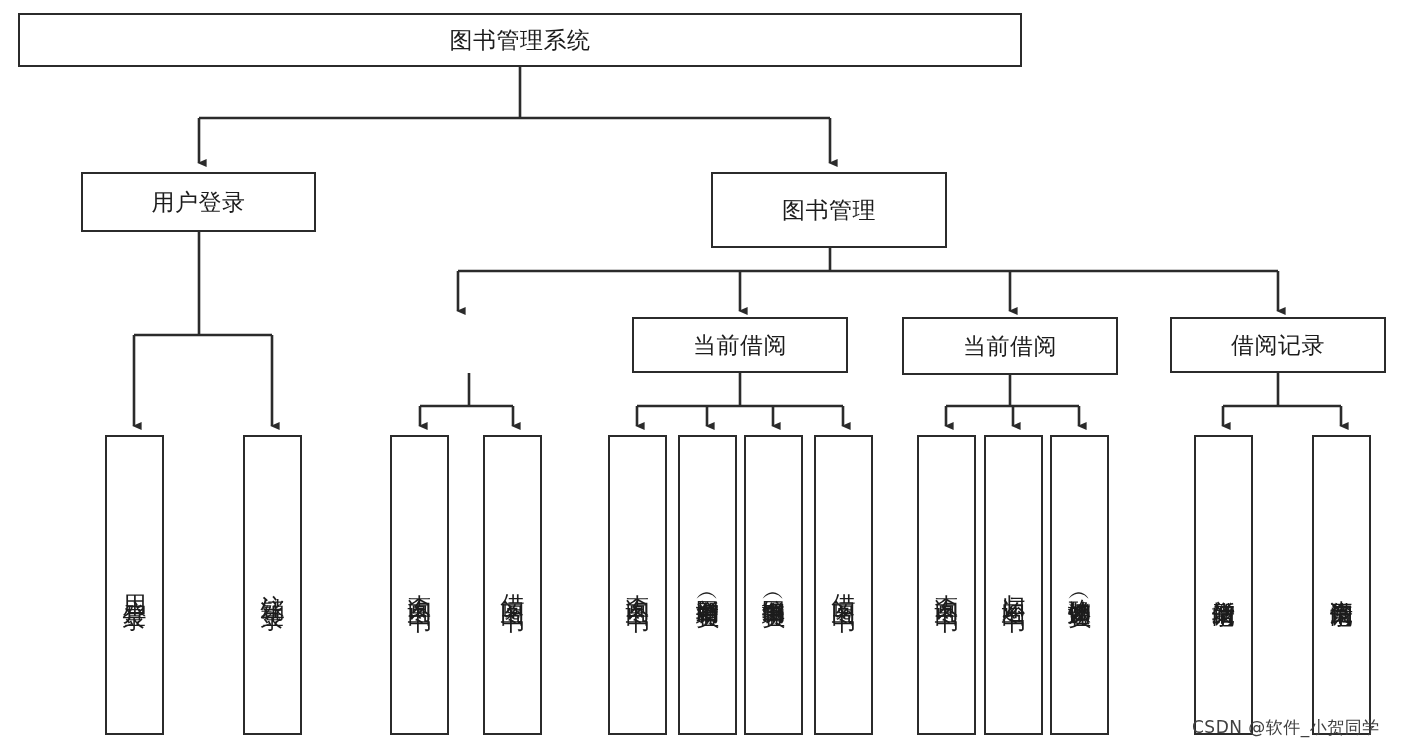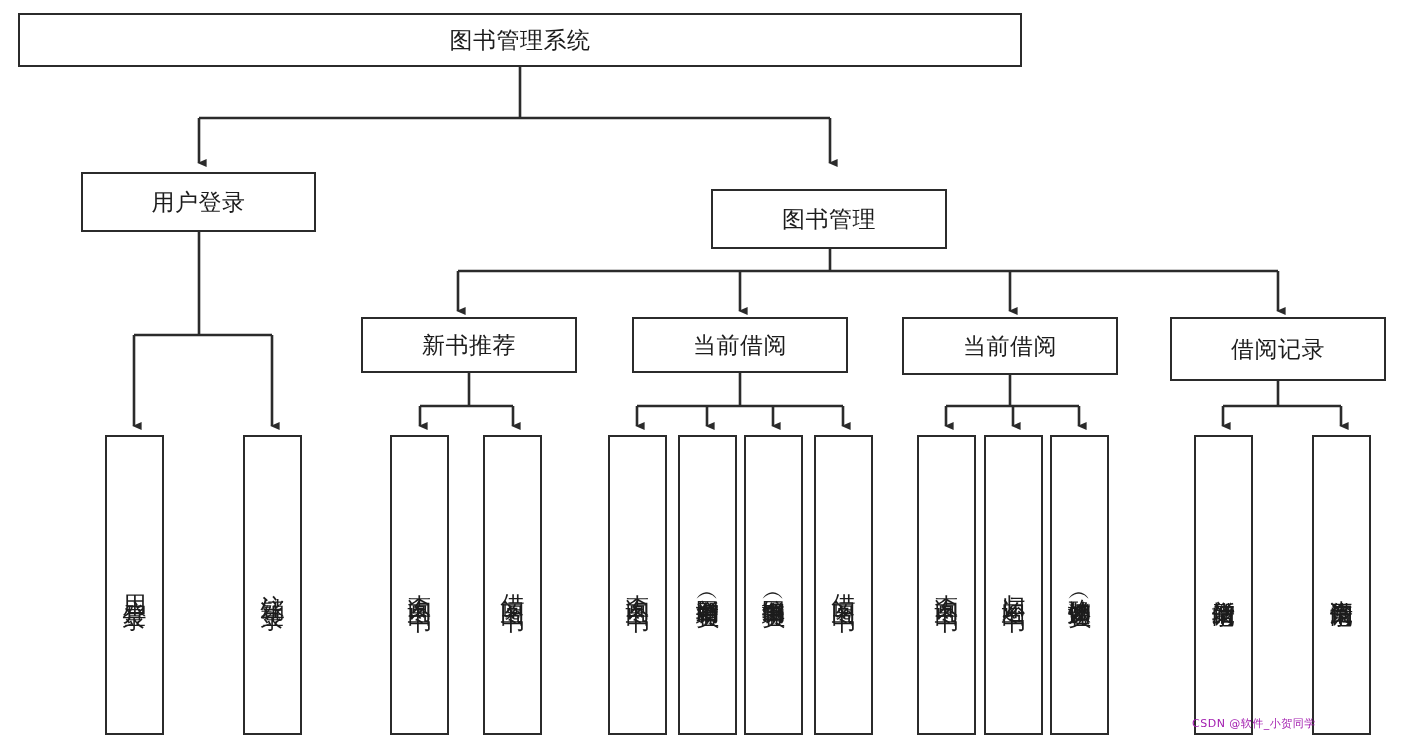--- a/index.html
+++ b/index.html
@@ -62,22 +62,22 @@
     line-height: 1.0;
     letter-spacing: 5px;
     white-space: nowrap;
   }
   .node.vert.tight .node-label {
     font-size: 23px;
     letter-spacing: 1px;
   }
   .watermark {
     position: absolute;
-    font-size: 11px;
-    color: #a21caf;
+    font-size: 17px;
+    color: #404040;
     white-space: nowrap;
     letter-spacing: 0.5px;
     text-align: center;
   }
 </style>
 </head>
 <body>
 
 <div id="diagram-root">
 
@@ -131,34 +131,31 @@
     </g>
   </svg>
 
   <div class="node horiz root" style="left:18px; top:13px; width:1004px; height:54px;">
     <span class="node-label">图书管理系统</span>
   </div>
 
   <div class="node horiz" style="left:81px; top:172px; width:235px; height:60px;">
     <span class="node-label">用户登录</span>
   </div>
-  <div class="node horiz" style="left:711px; top:172px; width:236px; height:60px;margin-top:17px;">
+  <div class="node horiz" style="left:711px; top:172px; width:236px; height:76px;">
     <span class="node-label">图书管理</span>
   </div>
 
-  <div class="node horiz" style="left:361px; top:317px; width:216px; height:56px;">
-    <span class="node-label">新书推荐</span>
-  </div>
   <div class="node horiz" style="left:632px; top:317px; width:216px; height:56px;">
     <span class="node-label">当前借阅</span>
   </div>
   <div class="node horiz" style="left:902px; top:317px; width:216px; height:58px;">
     <span class="node-label">当前借阅</span>
   </div>
-  <div class="node horiz" style="left:1170px; top:317px; width:216px; height:64px;">
+  <div class="node horiz" style="left:1170px; top:317px; width:216px; height:56px;">
     <span class="node-label">借阅记录</span>
   </div>
 
   <div class="node vert" style="left:105px; top:435px; width:59px; height:300px;">
     <span class="node-label">用户登录</span>
   </div>
   <div class="node vert" style="left:243px; top:435px; width:59px; height:300px;">
     <span class="node-label">注销登录</span>
   </div>
 

